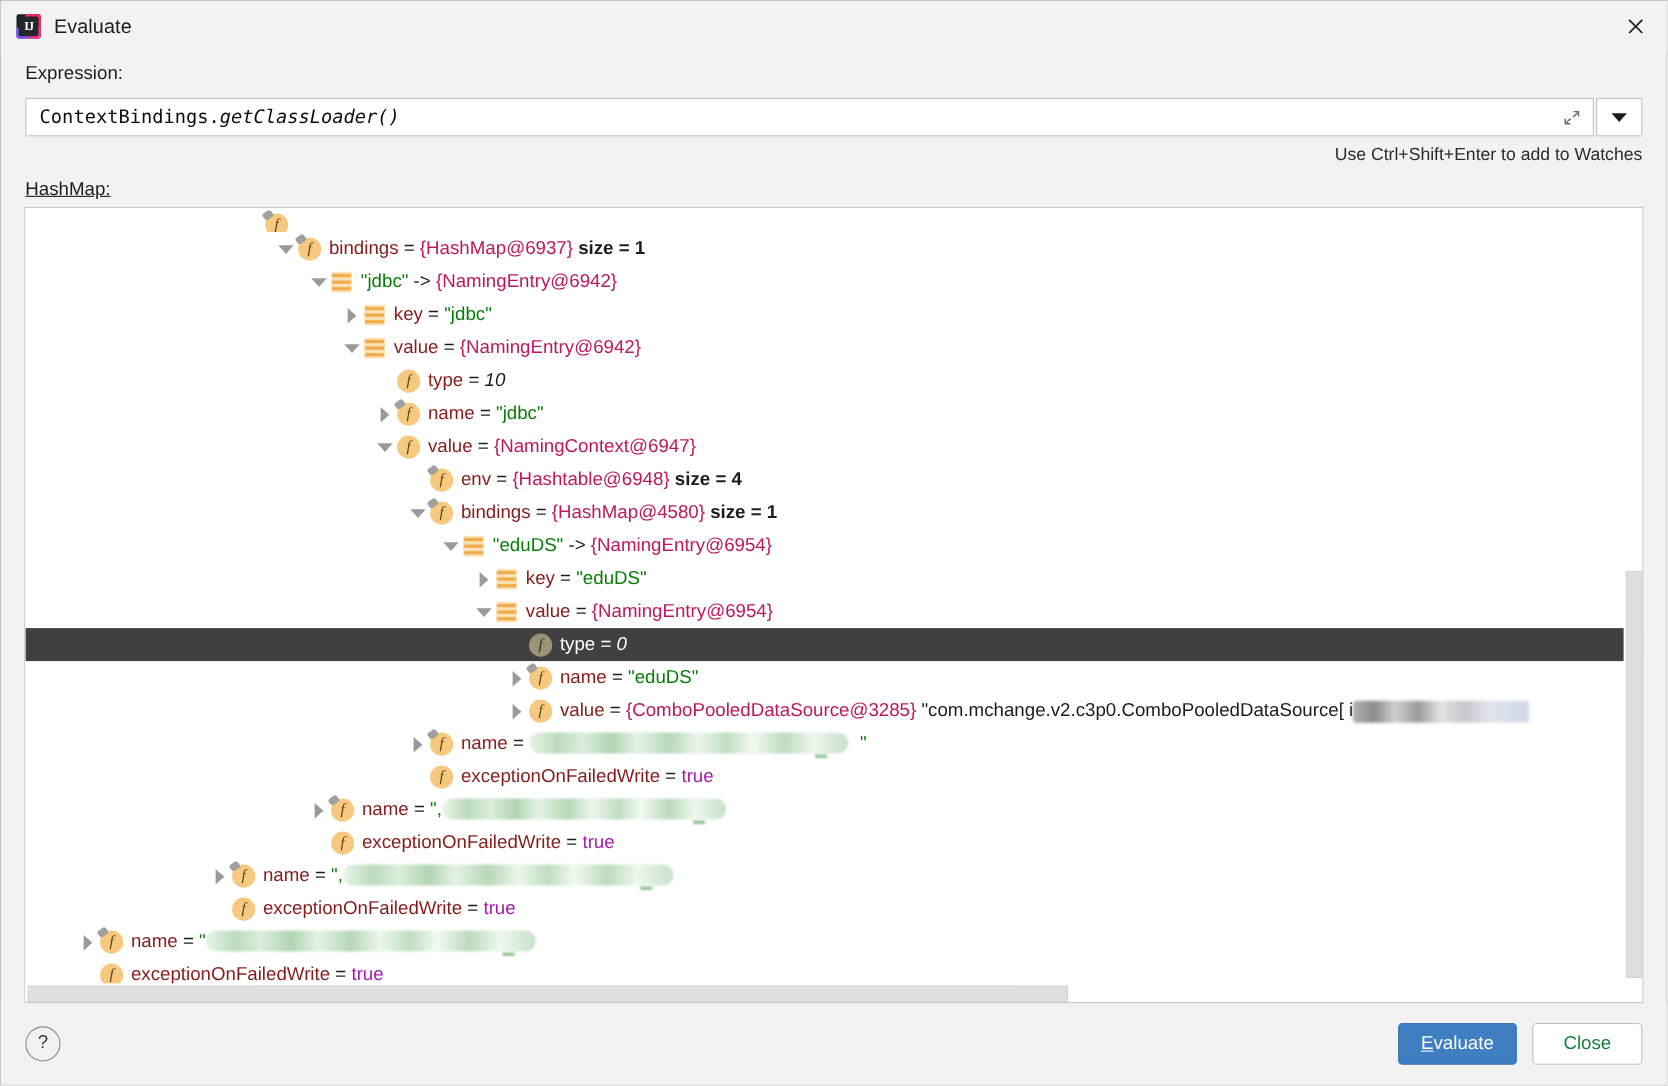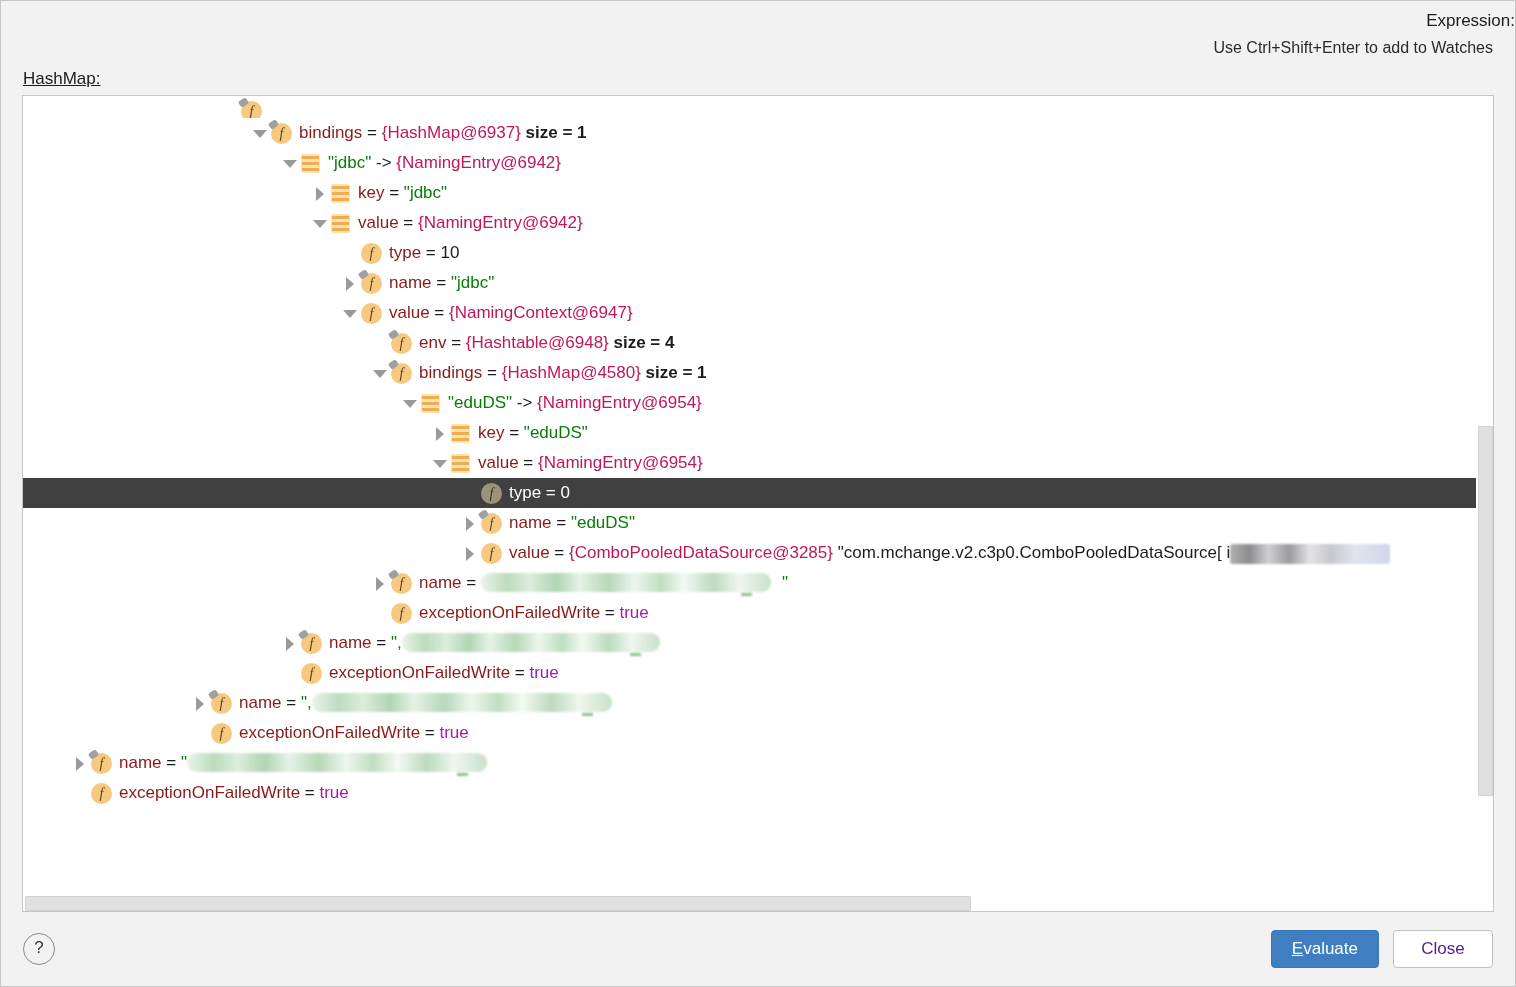--- a/index.html
+++ b/index.html
@@ -93,21 +93,20 @@
     justify-content: center;
     cursor: default;
   }
   .close-btn svg { display: block; }
 
   
   .expr-label {
     padding: 10px 0 0 22px;
     font-size: 17px;
     color: #1c1c1c;
-    text-align: right;
   }
   .expr-row {
     margin: 12px 22px 0 22px;
     display: flex;
     align-items: stretch;
     height: 35px;
   }
   .expr-field {
     flex: 1 1 auto;
     background: #ffffff;
@@ -274,21 +273,21 @@
     background: #f0ad4e;
   }
   .micon s:nth-child(1) { top: 2px; }
   .micon s:nth-child(2) { top: 8px; }
   .micon s:nth-child(3) { top: 14px; }
 
   .nm   { color: #871b1b; }
   .eq   { color: #1c1c1c; }
   .str  { color: #077d07; }
   .ref  { color: #be185d; }
-  .num  { color: #1c1c1c; }
+  .num  { color: #1c1c1c; font-style: italic; }
   .bool { color: #a21caf; }
   .plain{ color: #1c1c1c; }
   .sz   { color: #1c1c1c; font-weight: bold; }
 
   
   .redact {
     display: inline-block;
     vertical-align: middle;
     height: 19px;
     border-radius: 9px;
@@ -405,31 +404,64 @@
   .btn-primary {
     background: #3f7fc1;
     border: 1px solid #3b76b4;
     color: #ffffff;
     margin-right: 14px;
   }
   .btn-primary .mn { text-decoration: underline; }
   .btn-secondary {
     background: #ffffff;
     border: 1px solid #c0c0c0;
-    color: #4c1d95;
+    color: #15803d;
   }
 </style>
 </head>
 <body>
 
 <div class="dialog">
 
+  <div class="titlebar">
+    <div class="app-icon">
+      <div class="ij-blob1"></div>
+      <div class="ij-blob2"></div>
+      <div class="ij-blob3"></div>
+      <div class="ij-sq"></div>
+      <div class="ij-ij">IJ</div>
+    </div>
+    <div class="title-text">Evaluate</div>
+    <div class="close-btn">
+      <svg width="22" height="22" viewBox="0 0 22 22" aria-hidden="true">
+        <path d="M5 5 L17 17 M17 5 L5 17" stroke="#1c1c1c" stroke-width="1.6" fill="none"></path>
+      </svg>
+    </div>
+  </div>
 
   <div class="expr-label">Expression:</div>
 
+  <div class="expr-row">
+    <div class="expr-field">
+      <span class="expr-text"><span>ContextBindings.</span><span class="ital">getClassLoader()</span></span>
+      <span class="expand-icon">
+        <svg width="18" height="18" viewBox="0 0 18 18" aria-hidden="true">
+          <path d="M10.5 3.5 L15 3.5 L15 8" stroke="#6b6b6b" stroke-width="1.3" fill="none"></path>
+          <path d="M15 3.5 L10.2 8.3" stroke="#6b6b6b" stroke-width="1.3" fill="none"></path>
+          <path d="M7.5 14.5 L3 14.5 L3 10" stroke="#6b6b6b" stroke-width="1.3" fill="none"></path>
+          <path d="M3 14.5 L7.8 9.7" stroke="#6b6b6b" stroke-width="1.3" fill="none"></path>
+          <path d="M13 3.5 L15 3.5 L15 5.5 Z" fill="#6b6b6b"></path>
+          <path d="M5 14.5 L3 14.5 L3 12.5 Z" fill="#6b6b6b"></path>
+        </svg>
+      </span>
+    </div>
+    <div class="dropdown-btn">
+      <span class="caret-down"></span>
+    </div>
+  </div>
 
   <div class="hint-row">Use Ctrl+Shift+Enter to add to Watches</div>
 
   <div class="result-label"><u>HashMap:</u></div>
 
   <div class="result-box">
     <div class="tree-viewport" id="tree-viewport">
         <div class="tree-row" style="height: 22px; line-height: 8px; overflow: hidden;"><span class="ind" style="width: 196px;"></span><span class="twisty"></span><span class="ficon">f<span class="pin"></span></span></div>
         <div class="tree-row"><span class="ind" style="width: 226px;"></span><span class="twisty down"><i></i></span><span class="ficon">f<span class="pin"></span></span><span class="nm">bindings</span><span class="eq"> = </span><span class="ref">{HashMap@6937}</span><span class="sz">  size = 1</span></div>
         <div class="tree-row"><span class="ind" style="width: 256px;"></span><span class="twisty down"><i></i></span><span class="micon"><s></s><s></s><s></s></span><span class="str">"jdbc"</span><span class="plain"> -&gt; </span><span class="ref">{NamingEntry@6942}</span></div>

